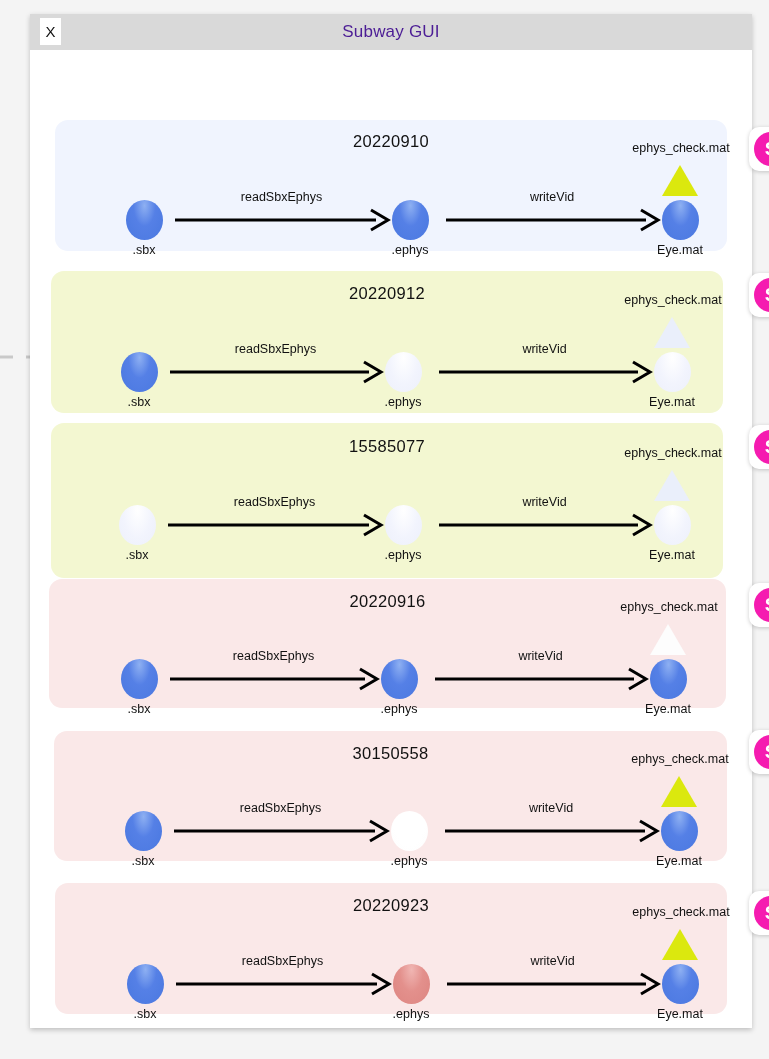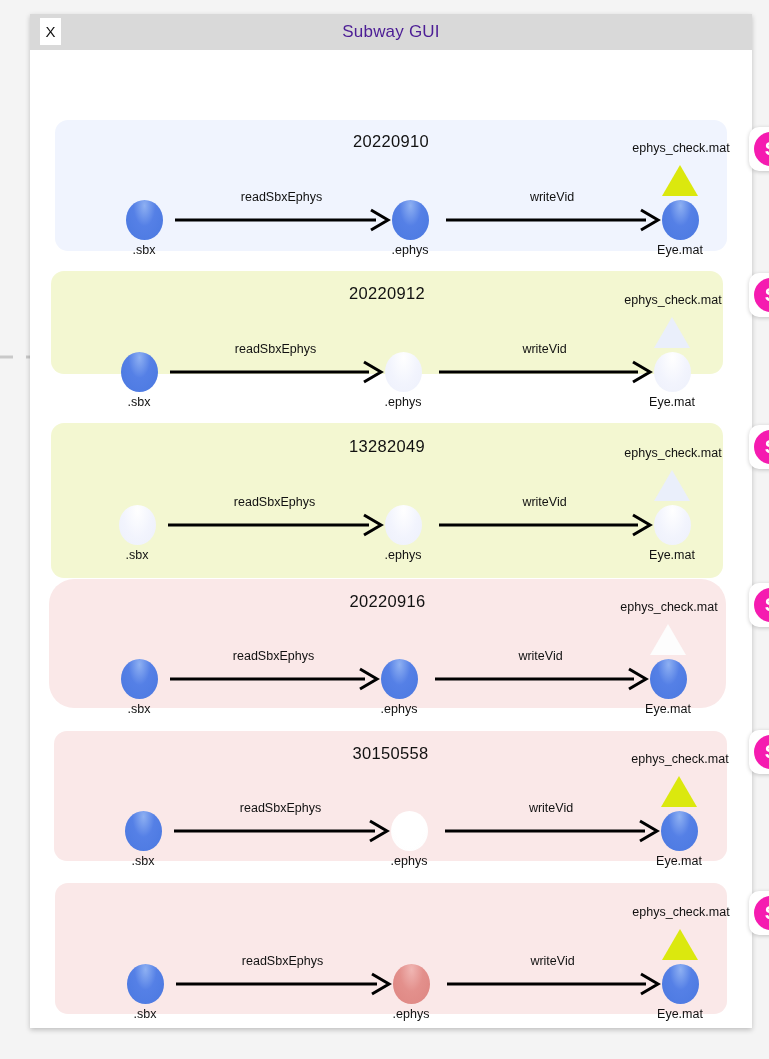--- a/index.html
+++ b/index.html
@@ -204,21 +204,21 @@
           <div class="edge-label">readSbxEphys</div>
         </div>
         <div class="edge" style="left: 391px; top: 90px; width: 212px;">
           <svg width="212" height="20">
             <line x1="0" y1="10" x2="200" y2="10" stroke="#000" stroke-width="3"></line>
             <path d="M 195 0 L 212 10 L 195 20" stroke="#000" stroke-width="3" fill="none" stroke-linecap="butt"></path>
           </svg>
           <div class="edge-label">writeVid</div>
         </div>
       </div>
-      <div class="row" style="left: 21px; top: 221px; width: 672px; height: 103px; background: rgb(243, 247, 209);">
+      <div class="row" style="left: 21px; top: 221px; width: 672px; height: 142px; background: rgb(243, 247, 209);">
         <div class="row-title" style="top: 13px;">20220912</div>
         <div class="node blue" style="left: 70px; top: 81px;"></div>
         <div class="node-label" style="left: 88px; top: 124px;">.sbx</div>
         <div class="node pale" style="left: 334px; top: 81px;"></div>
         <div class="node-label" style="left: 352px; top: 124px;">.ephys</div>
         <div class="node pale" style="left: 603px; top: 81px;"></div>
         <div class="node-label" style="left: 621px; top: 124px;">Eye.mat</div>
         <div class="tri pale" style="left: 603px; top: 46px;"></div>
         <div class="tri-label" style="left: 622px; top: 22px;">ephys_check.mat</div>
         <div class="edge" style="left: 119px; top: 91px; width: 211px;">
@@ -230,21 +230,21 @@
         </div>
         <div class="edge" style="left: 388px; top: 91px; width: 211px;">
           <svg width="211" height="20">
             <line x1="0" y1="10" x2="199" y2="10" stroke="#000" stroke-width="3"></line>
             <path d="M 194 0 L 211 10 L 194 20" stroke="#000" stroke-width="3" fill="none" stroke-linecap="butt"></path>
           </svg>
           <div class="edge-label">writeVid</div>
         </div>
       </div>
       <div class="row" style="left: 21px; top: 373px; width: 672px; height: 155px; background: rgb(243, 247, 209);">
-        <div class="row-title" style="top: 14px;">13282049</div>
+        <div class="row-title" style="top: 14px;">15585077</div>
         <div class="node pale" style="left: 68px; top: 82px;"></div>
         <div class="node-label" style="left: 86px; top: 125px;">.sbx</div>
         <div class="node pale" style="left: 334px; top: 82px;"></div>
         <div class="node-label" style="left: 352px; top: 125px;">.ephys</div>
         <div class="node pale" style="left: 603px; top: 82px;"></div>
         <div class="node-label" style="left: 621px; top: 125px;">Eye.mat</div>
         <div class="tri pale" style="left: 603px; top: 47px;"></div>
         <div class="tri-label" style="left: 622px; top: 23px;">ephys_check.mat</div>
         <div class="edge" style="left: 117px; top: 92px; width: 213px;">
           <svg width="213" height="20">
@@ -254,21 +254,21 @@
           <div class="edge-label">readSbxEphys</div>
         </div>
         <div class="edge" style="left: 388px; top: 92px; width: 211px;">
           <svg width="211" height="20">
             <line x1="0" y1="10" x2="199" y2="10" stroke="#000" stroke-width="3"></line>
             <path d="M 194 0 L 211 10 L 194 20" stroke="#000" stroke-width="3" fill="none" stroke-linecap="butt"></path>
           </svg>
           <div class="edge-label">writeVid</div>
         </div>
       </div>
-      <div class="row" style="left: 19px; top: 529px; width: 677px; height: 129px; background: rgb(250, 232, 232); border-radius: 25px;">
+      <div class="row" style="left: 19px; top: 529px; width: 677px; height: 129px; background: rgb(250, 232, 232);">
         <div class="row-title" style="top: 13px;">20220916</div>
         <div class="node blue" style="left: 72px; top: 80px;"></div>
         <div class="node-label" style="left: 90px; top: 123px;">.sbx</div>
         <div class="node blue" style="left: 332px; top: 80px;"></div>
         <div class="node-label" style="left: 350px; top: 123px;">.ephys</div>
         <div class="node blue" style="left: 601px; top: 80px;"></div>
         <div class="node-label" style="left: 619px; top: 123px;">Eye.mat</div>
         <div class="tri white" style="left: 601px; top: 45px;"></div>
         <div class="tri-label" style="left: 620px; top: 21px;">ephys_check.mat</div>
         <div class="edge" style="left: 121px; top: 90px; width: 207px;">
@@ -305,20 +305,21 @@
         </div>
         <div class="edge" style="left: 391px; top: 90px; width: 212px;">
           <svg width="212" height="20">
             <line x1="0" y1="10" x2="200" y2="10" stroke="#000" stroke-width="3"></line>
             <path d="M 195 0 L 212 10 L 195 20" stroke="#000" stroke-width="3" fill="none" stroke-linecap="butt"></path>
           </svg>
           <div class="edge-label">writeVid</div>
         </div>
       </div>
       <div class="row" style="left: 25px; top: 833px; width: 672px; height: 131px; background: rgb(250, 232, 232);">
+        <div class="row-title" style="top: 13px;">20220923</div>
         <div class="node blue" style="left: 72px; top: 81px;"></div>
         <div class="node-label" style="left: 90px; top: 124px;">.sbx</div>
         <div class="node salmon" style="left: 338px; top: 81px;"></div>
         <div class="node-label" style="left: 356px; top: 124px;">.ephys</div>
         <div class="node blue" style="left: 607px; top: 81px;"></div>
         <div class="node-label" style="left: 625px; top: 124px;">Eye.mat</div>
         <div class="tri yellow" style="left: 607px; top: 46px;"></div>
         <div class="tri-label" style="left: 626px; top: 22px;">ephys_check.mat</div>
         <div class="edge" style="left: 121px; top: 91px; width: 213px;">
           <svg width="213" height="20">

